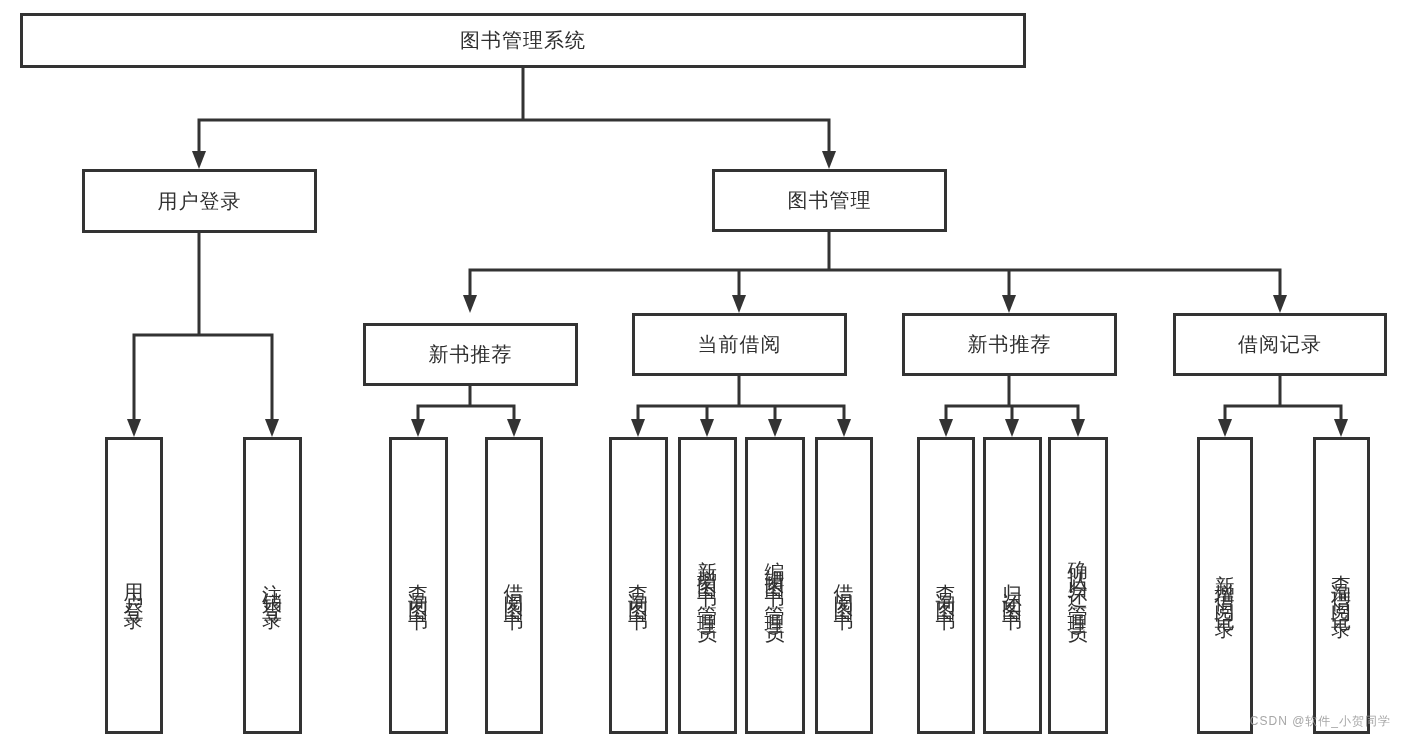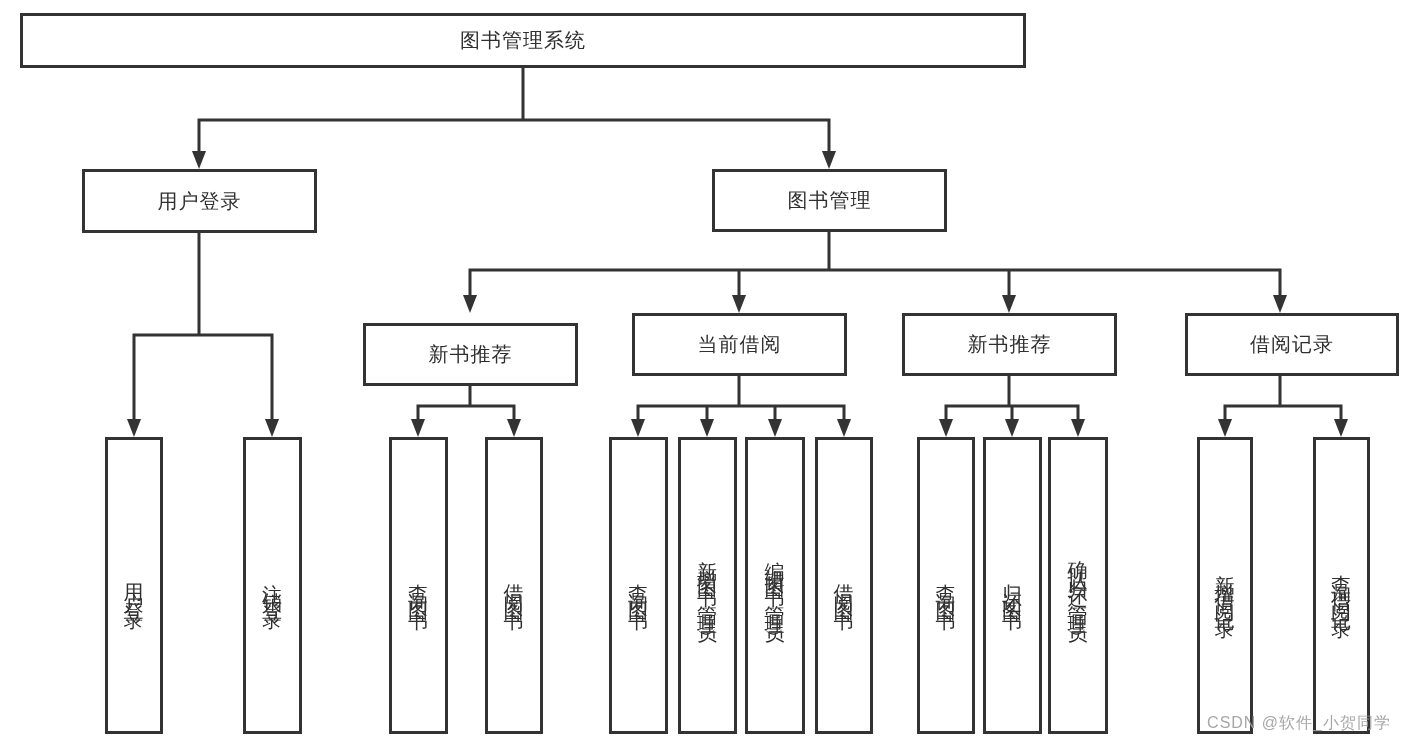--- a/index.html
+++ b/index.html
@@ -44,21 +44,21 @@
     font-size: 20px;
     letter-spacing: 9px;
     line-height: 1;
     white-space: nowrap;
   }
   .watermark {
     position: absolute;
     right: 14px;
     top: 713px;
     z-index: 2;
-    font-size: 16px;
+    font-size: 12px;
     color: rgba(158, 158, 158, 0.92);
     letter-spacing: 1px;
     white-space: nowrap;
   }
 </style>
 </head>
 <body>
 
 <div class="stage">
 
@@ -126,21 +126,21 @@
   </svg>
 
   <div class="node h-node" style="left:20px; top:13px; width:1006px; height:55px;">图书管理系统</div>
 
   <div class="node h-node" style="left:82px; top:169px; width:235px; height:64px;">用户登录</div>
   <div class="node h-node" style="left:712px; top:169px; width:235px; height:63px;">图书管理</div>
 
   <div class="node h-node" style="left:363px; top:323px; width:215px; height:63px;">新书推荐</div>
   <div class="node h-node" style="left:632px; top:313px; width:215px; height:63px;">当前借阅</div>
   <div class="node h-node" style="left:902px; top:313px; width:215px; height:63px;">新书推荐</div>
-  <div class="node h-node" style="left:1173px; top:313px; width:214px; height:63px;margin-left:12px;">借阅记录</div>
+  <div class="node h-node" style="left:1173px; top:313px; width:214px; height:63px;">借阅记录</div>
 
   <div class="node v-node" style="left:105px; top:437px; width:58px; height:297px;">
     <span>用户登录</span>
   </div>
   <div class="node v-node" style="left:243px; top:437px; width:59px; height:297px;">
     <span>注销登录</span>
   </div>
 
   <div class="node v-node" style="left:389px; top:437px; width:59px; height:297px;">
     <span>查询图书</span>

